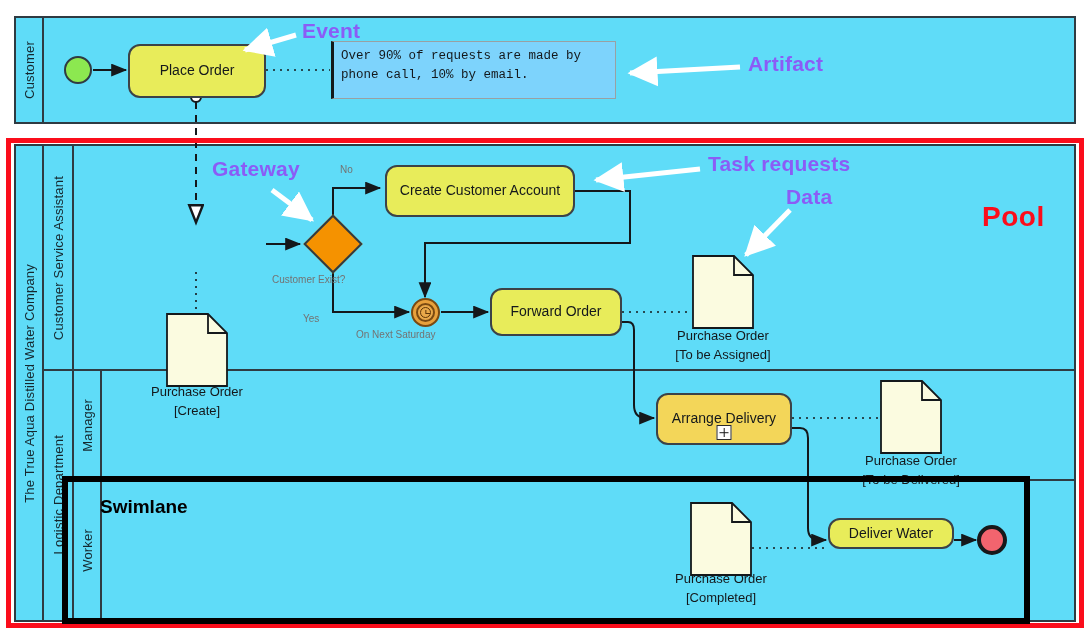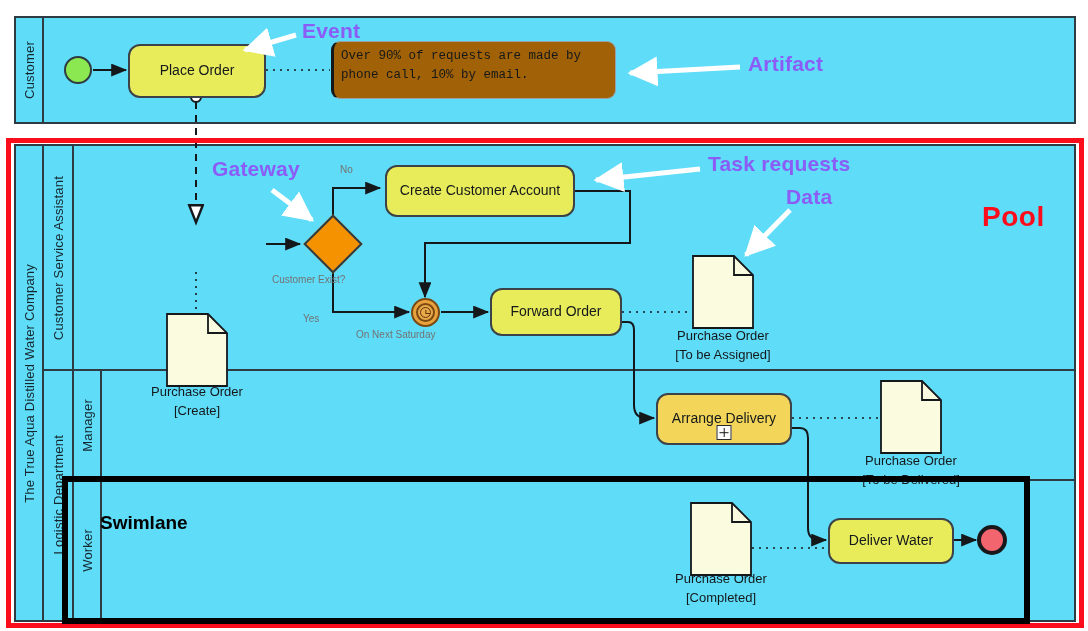--- a/index.html
+++ b/index.html
@@ -186,33 +186,32 @@
     text-align: center;
     font-size: 13px;
     color: #14181b;
     line-height: 1.45;
     white-space: nowrap;
   }
 
   
   .artifact {
     position: absolute;
-    background: #a16207;
+    background: #7dd3fc;
     border-left: 3px solid #14181b;
     border-top: 1px solid #9aa0a3;
     border-right: 1px solid #9aa0a3;
     border-bottom: 1px solid #9aa0a3;
     box-sizing: border-box;
     font-family: "Liberation Mono", monospace;
     font-size: 12.5px;
     color: #14181b;
     line-height: 1.5;
     padding: 5px 7px;
     white-space: pre-wrap;
-    border-radius: 9px;
   }
 
   
   .flow-label {
     position: absolute;
     font-size: 10px;
     color: #737373;
     white-space: nowrap;
   }
 
@@ -384,31 +383,31 @@
     <svg width="62" height="74" viewBox="0 0 62 74" xmlns="http://www.w3.org/2000/svg">
       <path d="M1,1 L42,1 L61,20 L61,73 L1,73 Z" fill="#FBFBE0" stroke="#14181b" stroke-width="1.8"></path>
       <path d="M42,1 L42,20 L61,20" fill="none" stroke="#14181b" stroke-width="1.8"></path>
     </svg>
   </div>
   <div class="data-label" style="left:621px; top:570px; width:200px;">
     <div>Purchase Order</div>
     <div>[Completed]</div>
   </div>
 
-  <div class="task" style="left:828px; top:518px; width:126px; height:46px;">
+  <div class="task" style="left:828px; top:518px; width:126px; height:31px;">
     <span>Deliver Water</span>
   </div>
 
   <div class="end-event" style="left:977px; top:525px; width:30px; height:30px;"></div>
 
   <div class="red-box" style="left:6px; top:138px; width:1078px; height:490px;"></div>
   <div class="pool-label" style="left:982px; top:153px;">Pool</div>
 
   <div class="black-box" style="left:62px; top:476px; width:968px; height:148px;"></div>
-  <div class="swimlane-label" style="left:100px; top:496px;margin-top:16px;">Swimlane</div>
+  <div class="swimlane-label" style="left:100px; top:496px;">Swimlane</div>
 
   <svg id="callout-arrows" viewBox="0 0 1088 631" xmlns="http://www.w3.org/2000/svg">
     <defs>
       <marker id="wtip" markerWidth="7" markerHeight="7" refX="5.5" refY="3" orient="auto" markerUnits="strokeWidth">
         <path d="M0,0 L6,3 L0,6 z" fill="#ffffff"></path>
       </marker>
     </defs>
 
     <path d="M296,35 L245,50" stroke="#ffffff" stroke-width="5" fill="none" marker-end="url(#wtip)"></path>
 

